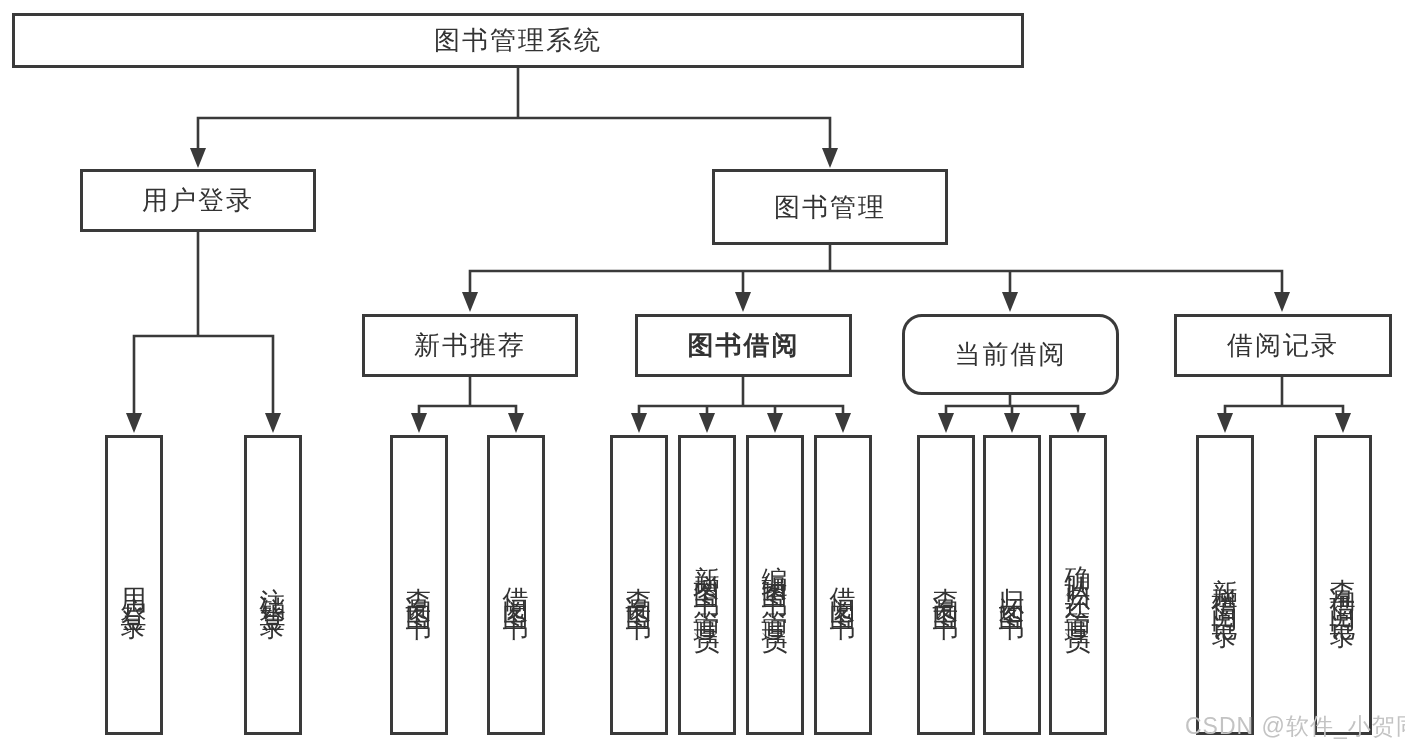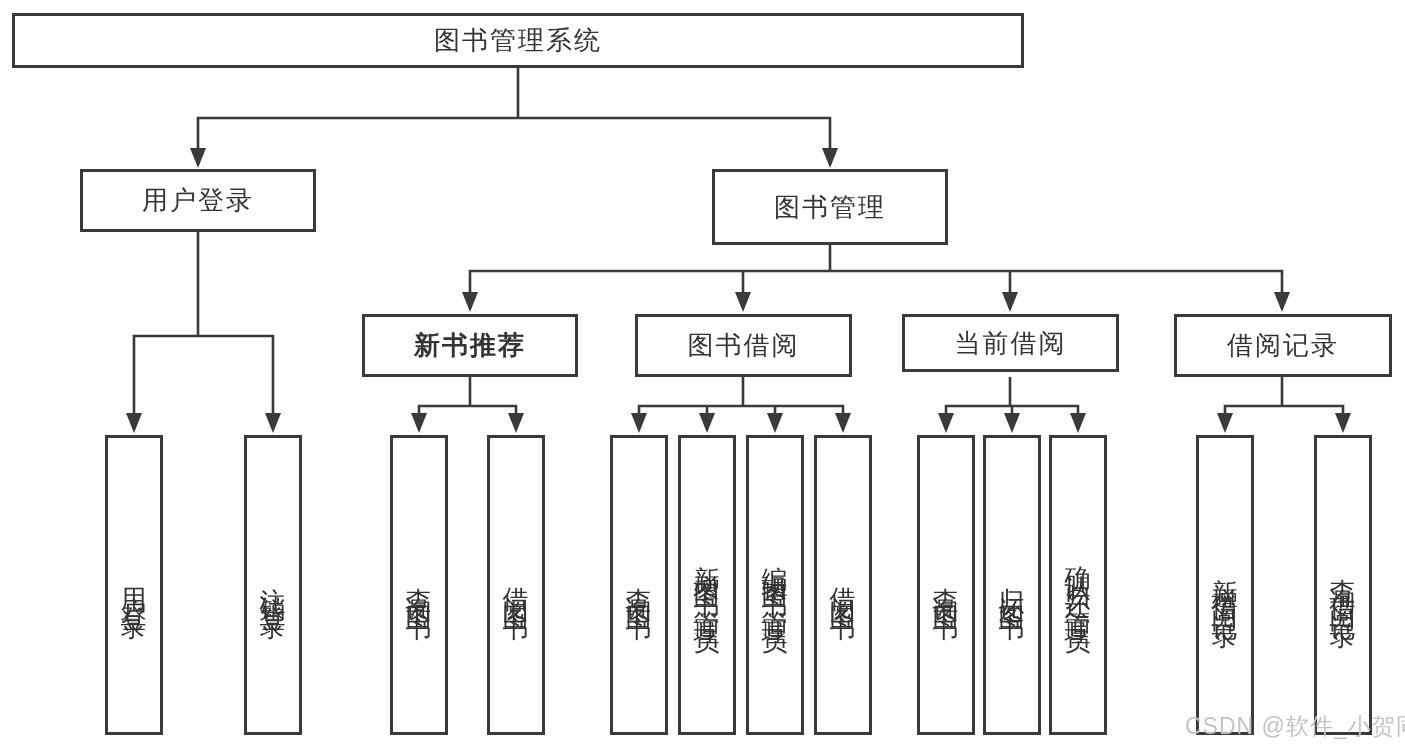--- a/index.html
+++ b/index.html
@@ -109,27 +109,27 @@
     <span>图书管理系统</span>
   </div>
 
   <div class="box" style="left:80px;top:169px;width:236px;height:63px;">
     <span>用户登录</span>
   </div>
   <div class="box" style="left:712px;top:169px;width:236px;height:76px;">
     <span>图书管理</span>
   </div>
 
-  <div class="box" style="left:362px;top:314px;width:216px;height:63px;font-weight:bold;">
+  <div class="box" style="left:362px;top:314px;width:216px;height:63px;">
     <span>新书推荐</span>
   </div>
-  <div class="box" style="left:635px;top:314px;width:217px;height:63px;">
+  <div class="box" style="left:635px;top:314px;width:217px;height:63px;font-weight:bold;">
     <span>图书借阅</span>
   </div>
-  <div class="box" style="left:902px;top:314px;width:217px;height:58px;">
+  <div class="box" style="left:902px;top:314px;width:217px;height:81px;border-radius:20px;">
     <span>当前借阅</span>
   </div>
   <div class="box" style="left:1174px;top:314px;width:218px;height:63px;">
     <span>借阅记录</span>
   </div>
 
   <div class="box leaf" style="left:105px;top:435px;width:58px;height:300px;">
     <span class="vtext">用户登录</span>
   </div>
   <div class="box leaf" style="left:244px;top:435px;width:58px;height:300px;">

